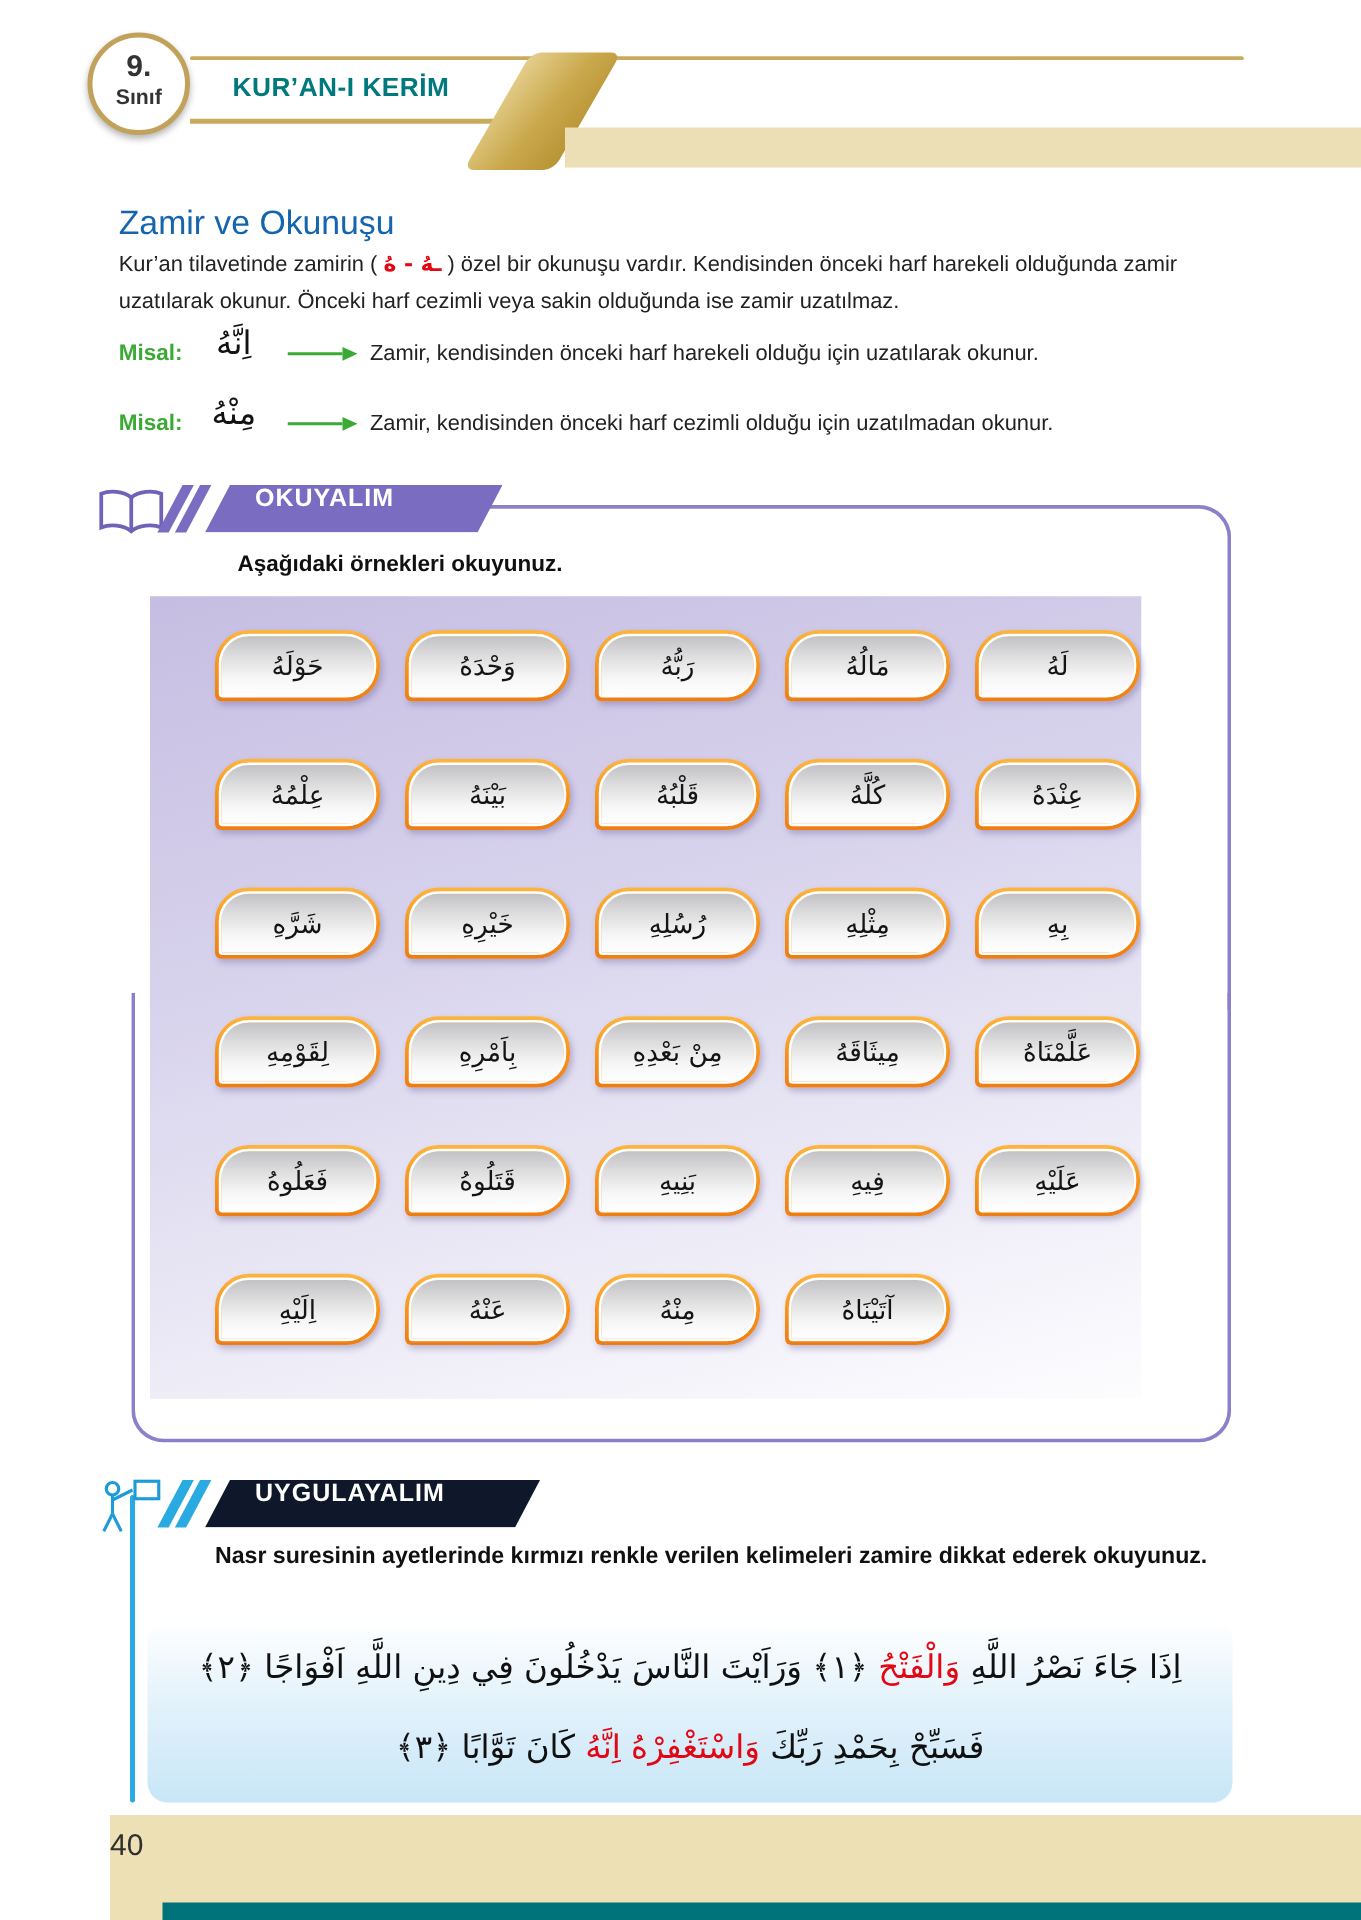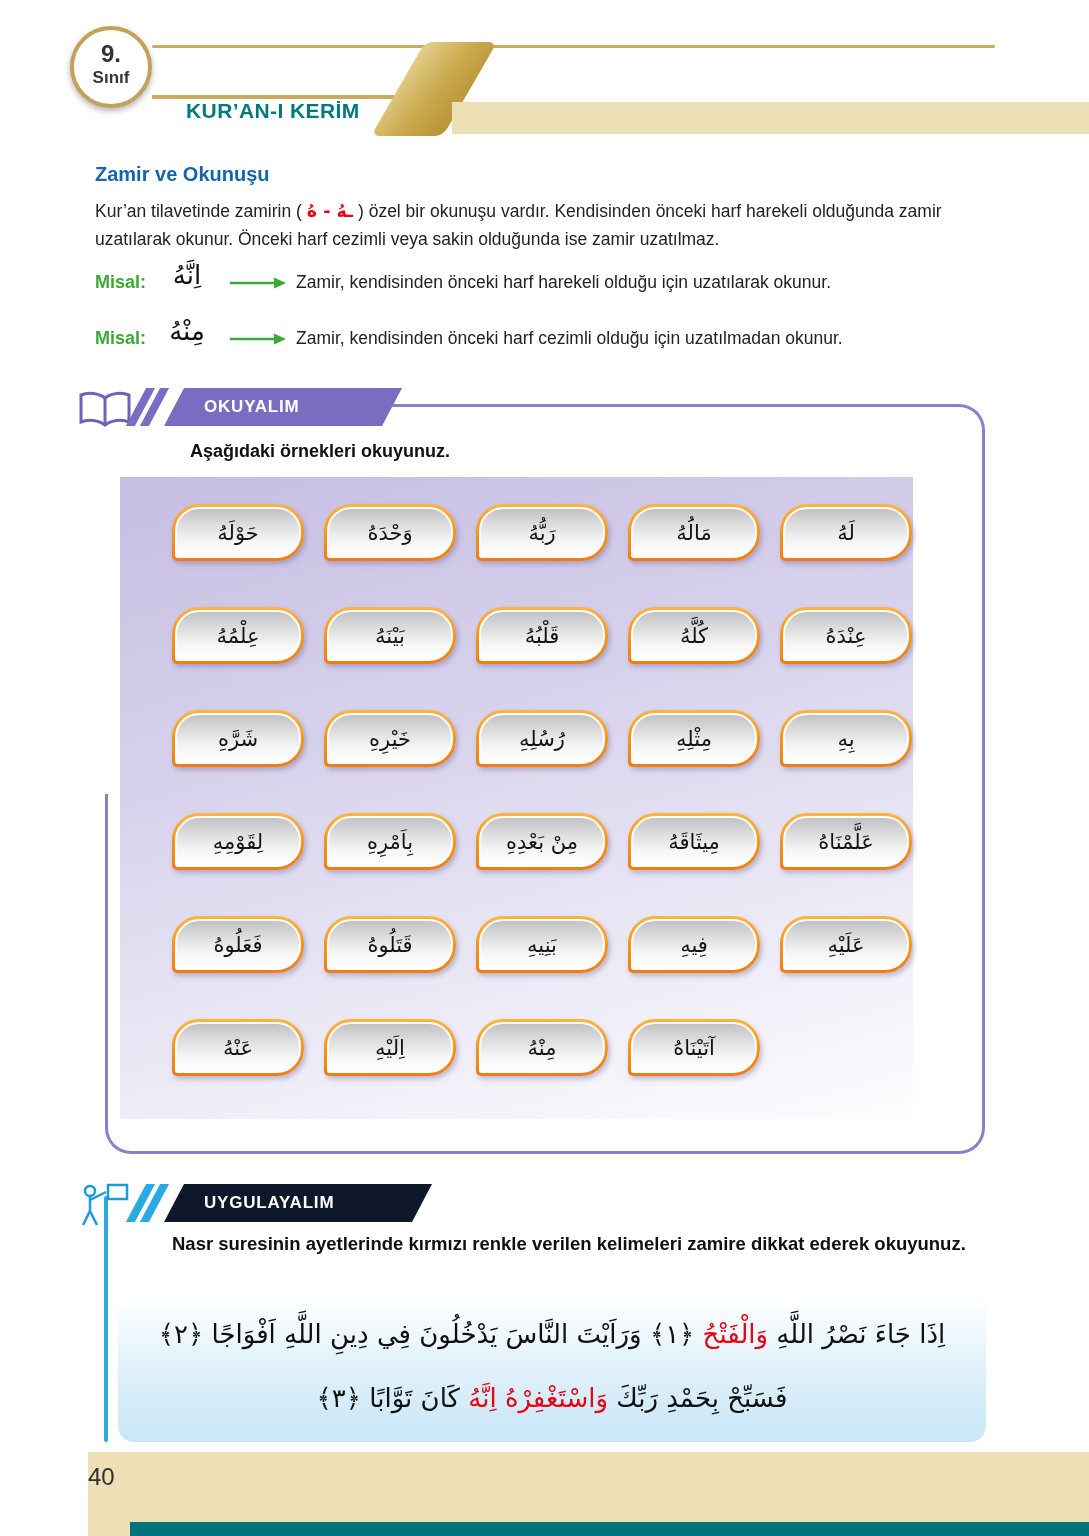--- a/index.html
+++ b/index.html
@@ -8,41 +8,41 @@
   .abs { position:absolute; }
 
   
   .hdr-line { left:152px; top:45px; width:843px; height:3px; background:#c9ab5e; border-radius:2px; }
   .hdr-band { left:152px; top:48px; width:296px; height:50px; background:#fff; }
   .hdr-underline { left:152px; top:95px; width:258px; height:4px; background:#c9ab5e; }
   .hdr-swoosh { left:398px; top:42px; width:72px; height:94px;
     background:linear-gradient(105deg,#e5cf8e 0%,#c9a84c 55%,#b79434 100%);
     transform:skewX(-30deg); border-radius:8px; }
   .hdr-bar { left:452px; top:102px; width:637px; height:32px; background:#ecdfb6; }
-  .hdr-title { left:186px; top:59px; font-size:21px; font-weight:bold; color:#00787e; letter-spacing:.4px;margin-top:40px; }
+  .hdr-title { left:186px; top:59px; font-size:21px; font-weight:bold; color:#00787e; letter-spacing:.4px; }
   .badge { left:70px; top:26px; width:82px; height:82px; border:4px solid #c2a25a; border-radius:50%;
     background:#fff; box-shadow:0 3px 6px rgba(0,0,0,.3); text-align:center; color:#333; z-index:3; }
   .badge .n { display:block; margin-top:12px; font-size:24px; font-weight:bold; line-height:1; }
   .badge .s { display:block; font-size:17px; font-weight:bold; line-height:1.45; }
 
   
-  .intro-h { left:95px; top:163px; font-size:20px; font-weight:bold; color:#1465ae; }
+  .intro-h { left:95px; top:163px; font-size:27px; font-weight:normal; color:#1465ae; }
   .intro-p { left:95px; top:197px; width:915px; font-size:17.5px; line-height:1.62; color:#222; }
   .ar-red { color:#e30613; font-family:"DejaVu Sans",sans-serif; font-weight:bold; }
   .misal-row { left:0; width:1089px; height:46px;text-decoration:underline; }
   .m1 { top:262px; } .m2 { top:318px; }
   .m-label { position:absolute; left:95px; top:10px; font-size:18px; font-weight:bold; color:#3aaa35; }
   .m-ar { position:absolute; left:150px; top:-2px; width:74px; text-align:center;
     font-family:"DejaVu Sans",sans-serif; font-size:26px; color:#111; direction:rtl; }
   .m-arrow { position:absolute; left:230px; top:14px; }
   .m-text { position:absolute; left:296px; top:10px; font-size:17.5px; color:#222; }
 
   
-  .banner { height:38px; color:#fff; font-weight:bold; font-size:17px; letter-spacing:.8px;
-    display:flex; align-items:center; padding-left:40px; z-index:4;
+  .banner { height:38px; color:#fff; font-weight:bold; font-size:20px; letter-spacing:.8px;
+    display:flex; padding-left:40px; z-index:4;
     clip-path:polygon(20px 0,100% 0,calc(100% - 20px) 100%,0 100%); }
   .banner.purple { left:164px; top:388px; width:238px; background:#7a6cc0; }
   .banner.blue   { left:164px; top:1184px; width:268px; background:#0f172a; }
   .stripe { width:9px; height:38px; transform:skewX(-28deg); z-index:4; }
   .stripe.p { background:#7a6cc0; } .stripe.b { background:#29abe2; }
   .s1p { left:136px; top:388px; } .s2p { left:150px; top:388px; }
   .s1b { left:136px; top:1184px; } .s2b { left:150px; top:1184px; }
   .icon-left { z-index:4; }
 
   
@@ -208,24 +208,24 @@
       <div class="pill">
         <div class="pill-inner">بَنِيهِ</div>
       </div>
       <div class="pill">
         <div class="pill-inner">فِيهِ</div>
       </div>
       <div class="pill">
         <div class="pill-inner">عَلَيْهِ</div>
       </div>
       <div class="pill">
+        <div class="pill-inner">اِلَيْهِ</div>
+      </div>
+      <div class="pill">
         <div class="pill-inner">عَنْهُ</div>
-      </div>
-      <div class="pill">
-        <div class="pill-inner">اِلَيْهِ</div>
       </div>
       <div class="pill">
         <div class="pill-inner">مِنْهُ</div>
       </div>
       <div class="pill">
         <div class="pill-inner">آتَيْنَاهُ</div>
       </div>
     </div>
 
   <span class="abs icon-left" style="left:78px;top:1182px;">

